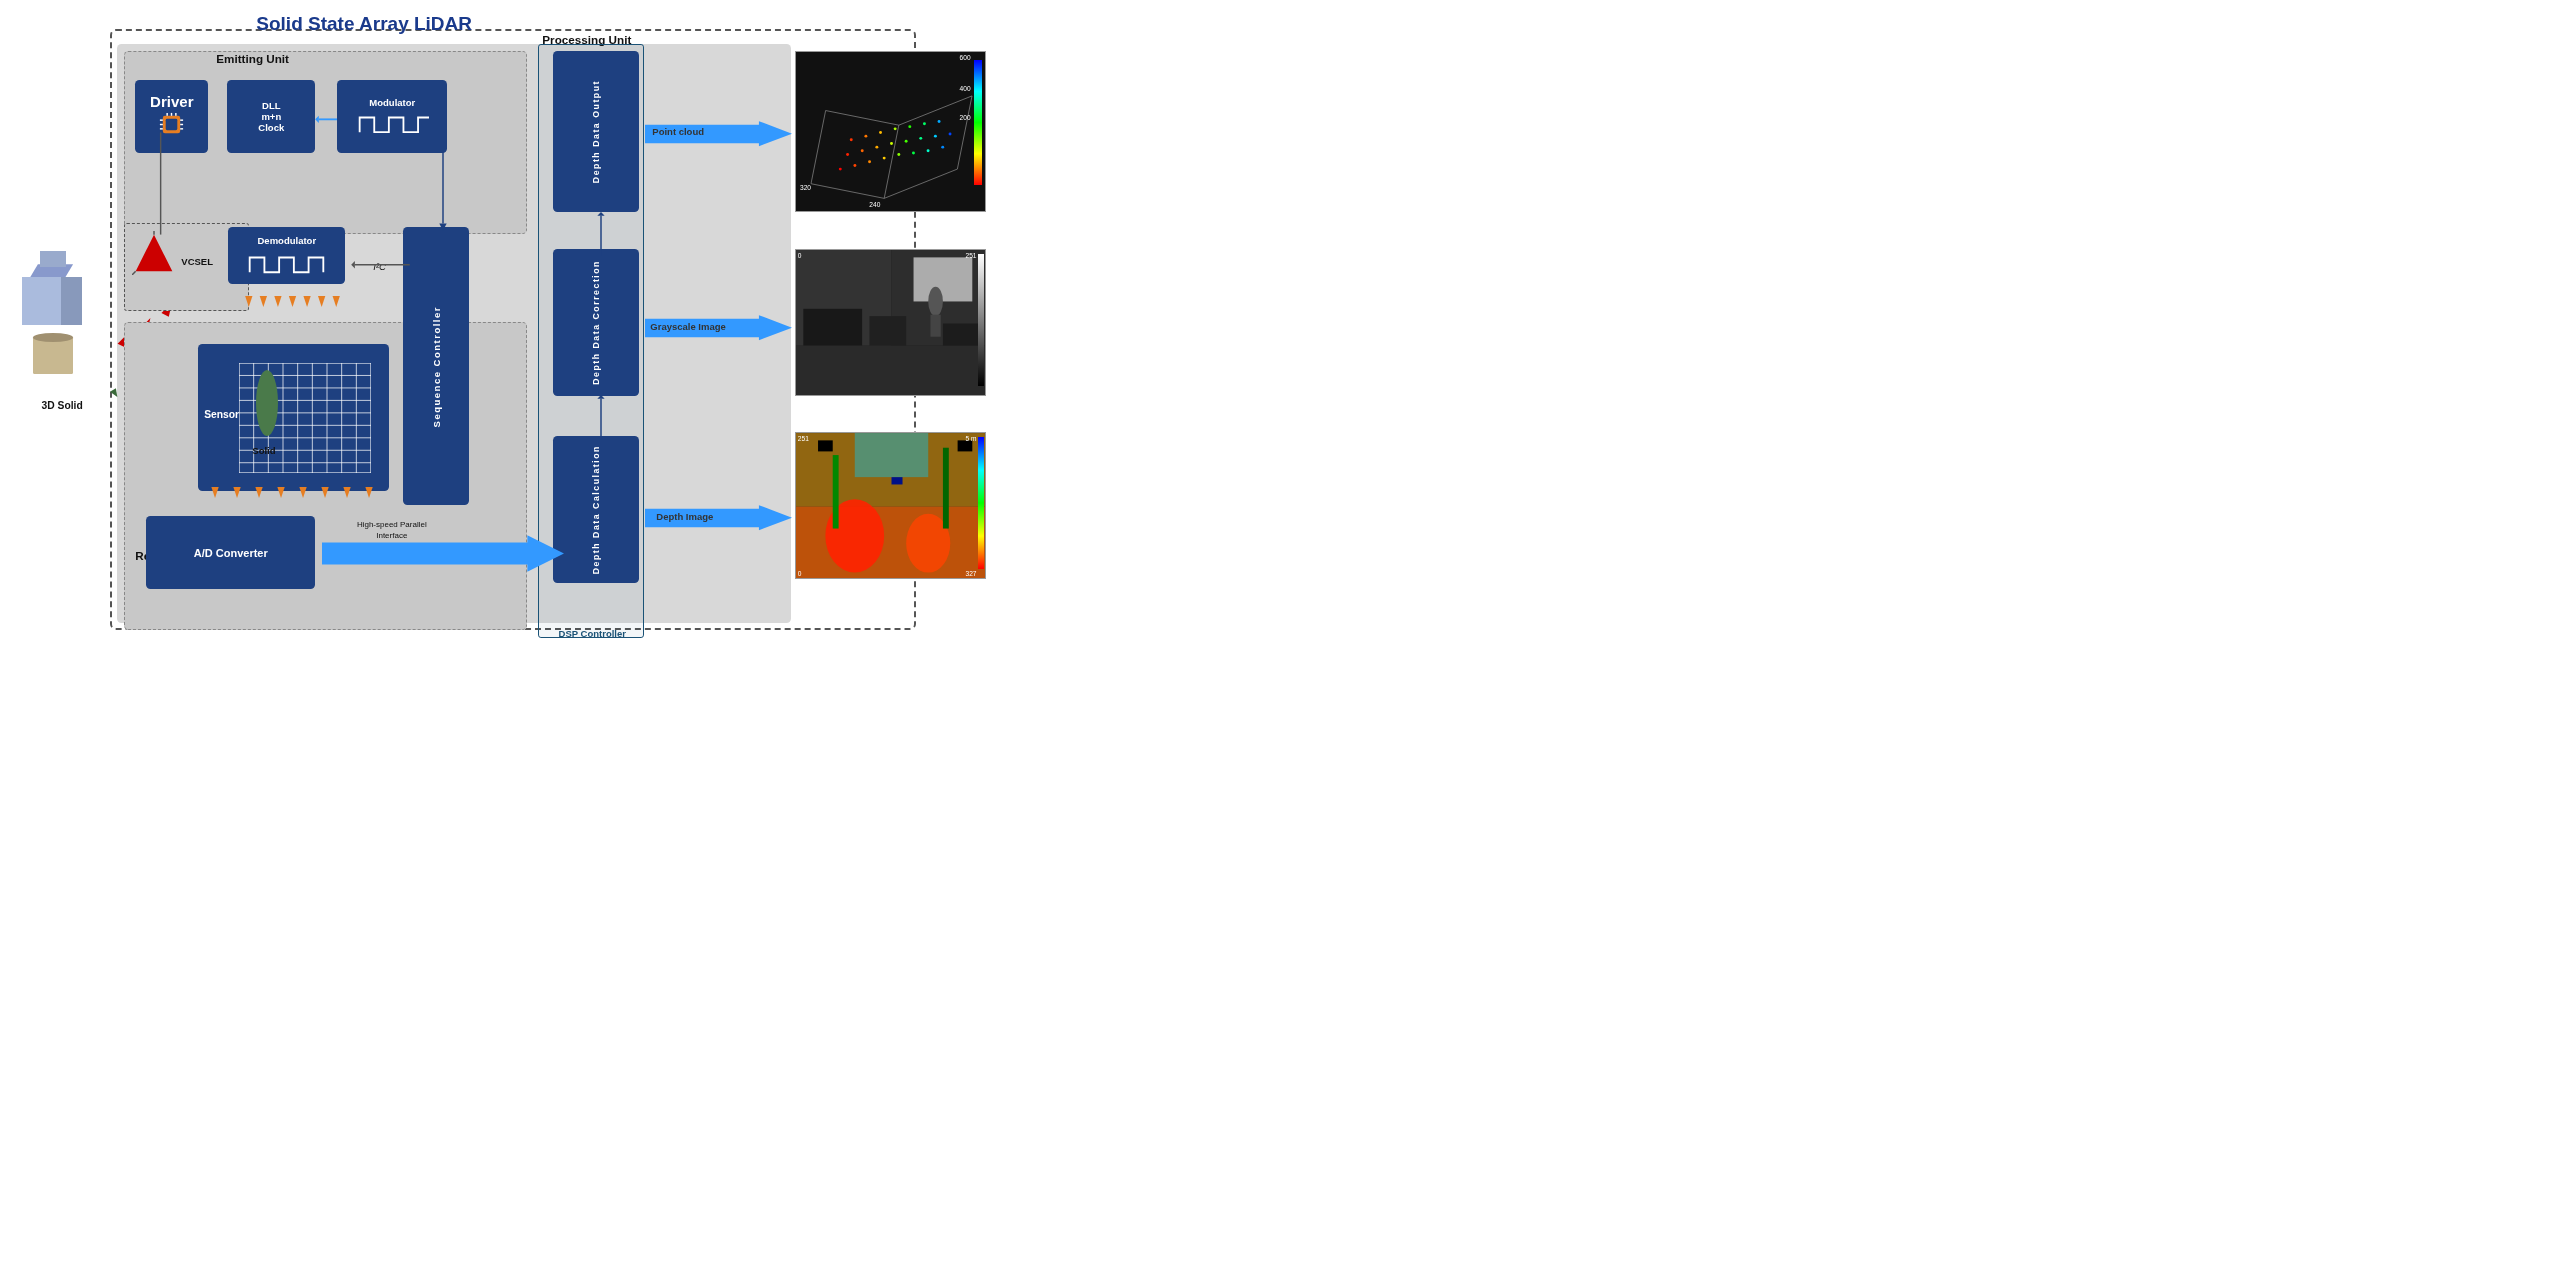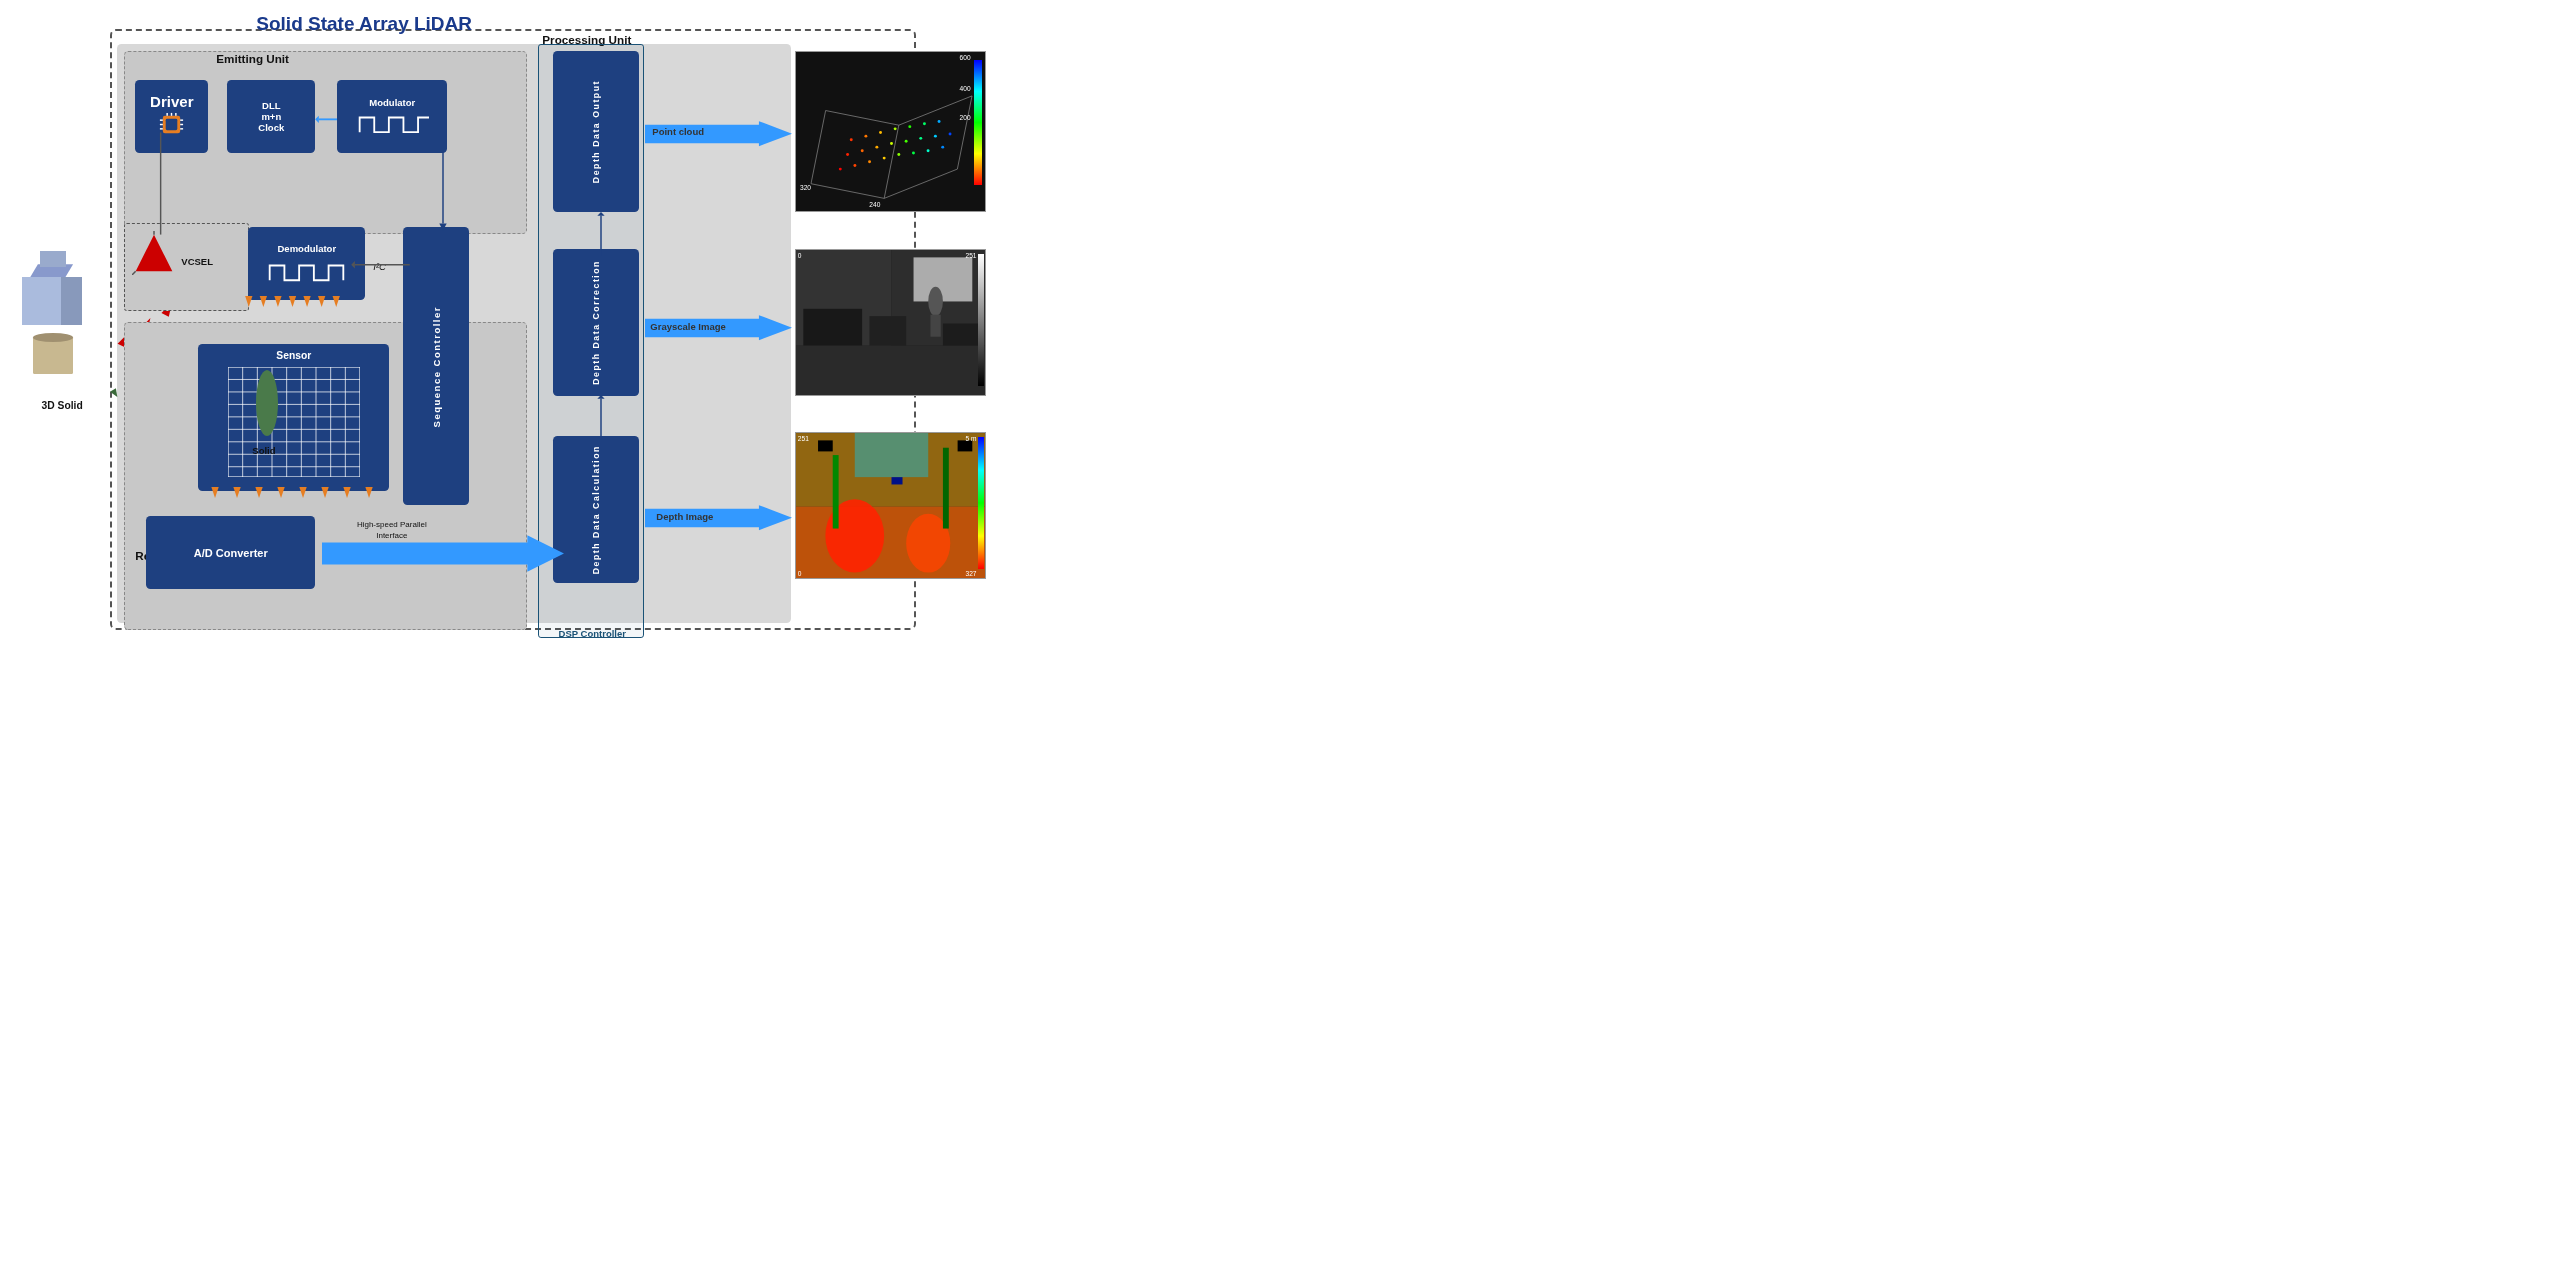--- a/index.html
+++ b/index.html
@@ -375,31 +375,31 @@
   <div class="blue-block modulator-block" style="top:73px;left:330px;width:110px;height:73px;">
     <div style="display:flex;flex-direction:column;align-items:center;">
       <span style="margin-bottom:2px;">Modulator</span>
 
       <svg width="73" height="26" viewBox="0 0 100 35">
         <polyline points="5,30 5,10 25,10 25,30 45,30 45,10 65,10 65,30 85,30 85,10 100,10" fill="none" stroke="white" stroke-width="2.5"></polyline>
       </svg>
     </div>
   </div>
 
-  <div class="blue-block demodulator-block" style="top:220px;left:241px;width:117px;height:73px;">
+  <div class="blue-block demodulator-block" style="top:220px;left:221px;width:117px;height:57px;">
     <div style="display:flex;flex-direction:column;align-items:center;">
       <span style="margin-bottom:3.7px;">Demodulator</span>
       <svg width="81" height="26" viewBox="0 0 110 35">
         <polyline points="5,30 5,10 25,10 25,30 45,30 45,10 65,10 65,30 85,30 85,10 105,10 105,30" fill="none" stroke="white" stroke-width="2.5"></polyline>
       </svg>
     </div>
   </div>
 
   <div class="blue-block sensor-block" style="top:337px;left:191px;width:191px;height:147px;">
-    <div style="display:flex;flex-direction:column;align-items:center;width:100%;height:100%;padding:5.9px;">
+    <div style="display:flex;flex-direction:row;align-items:center;width:100%;height:100%;padding:5.9px;">
       <span style="margin-bottom:5.9px;font-size:10.3px;">Sensor</span>
 
       <svg width="132" height="110" viewBox="0 0 180 150">
         <rect x="0" y="0" width="180" height="150" fill="none" stroke="white" stroke-width="1.5"></rect>
 
         <line x1="20" y1="0" x2="20" y2="150" stroke="white" stroke-width="1"></line>
         <line x1="40" y1="0" x2="40" y2="150" stroke="white" stroke-width="1"></line>
         <line x1="60" y1="0" x2="60" y2="150" stroke="white" stroke-width="1"></line>
         <line x1="80" y1="0" x2="80" y2="150" stroke="white" stroke-width="1"></line>
         <line x1="100" y1="0" x2="100" y2="150" stroke="white" stroke-width="1"></line>

